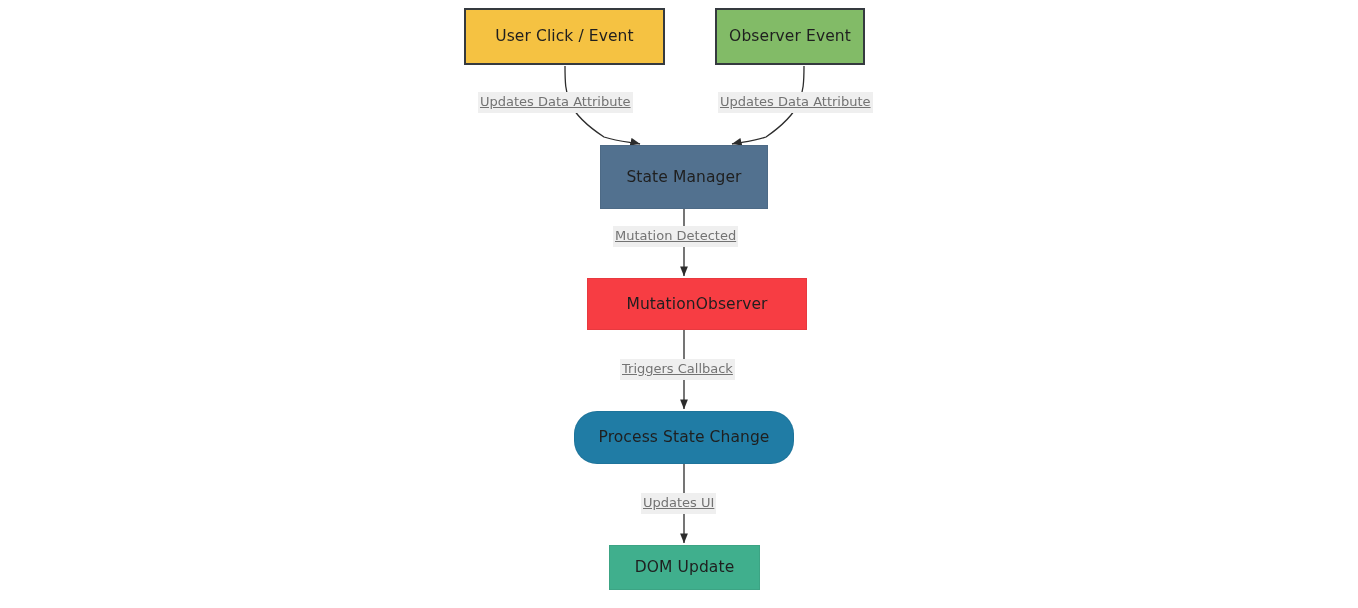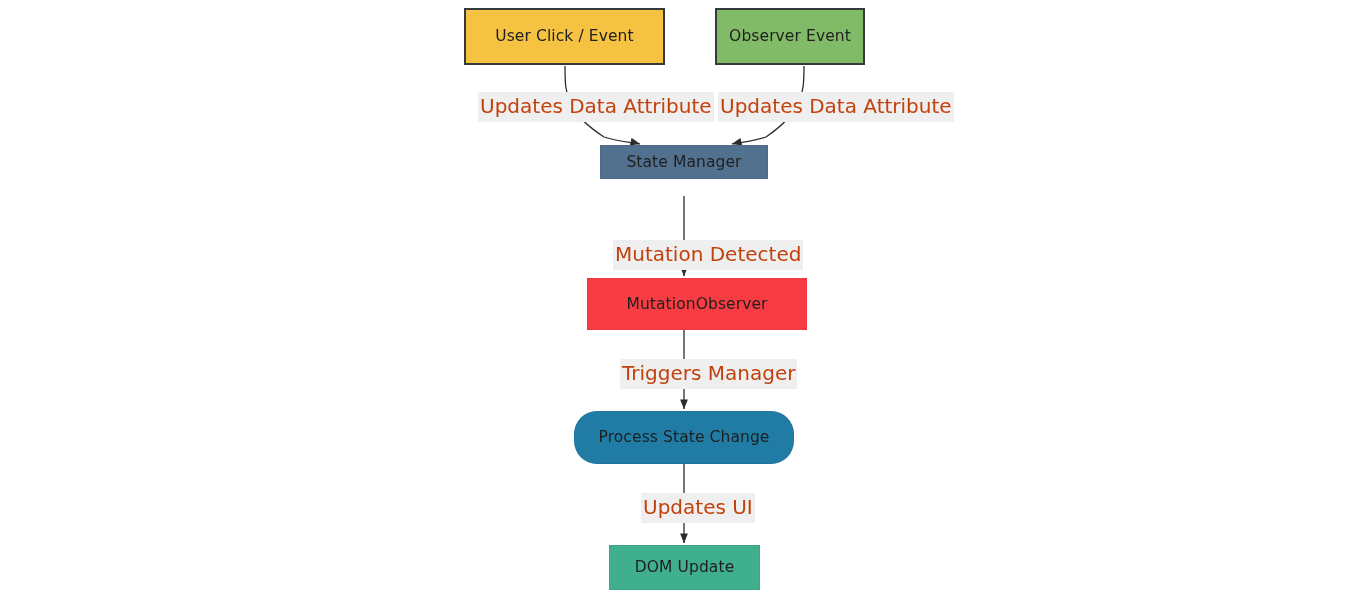--- a/index.html
+++ b/index.html
@@ -44,26 +44,27 @@
   .node-bordered {
     border: 2px solid #353a3f;
   }
   .node-plain {
     border: 1px solid rgba(0,0,0,0.06);
   }
   .edge-label {
     position: absolute;
     box-sizing: border-box;
     background: #efefef;
-    color: #c2410c;
-    font-size: 20px;
+    color: #737373;
+    font-size: 13px;
     line-height: 1.25;
     padding: 2px 2px 3px 2px;
     white-space: nowrap;
     z-index: 4;
+    text-decoration: underline;
   }
 </style>
 </head>
 <body>
 
 <div id="diagram-canvas">
 
   <svg id="edge-layer" viewBox="0 0 1358 608" width="1358" height="608" xmlns="http://www.w3.org/2000/svg">
     <defs>
       <marker id="arrowhead" markerWidth="9" markerHeight="9" refX="7.4" refY="3.4" orient="auto" markerUnits="strokeWidth">
@@ -83,39 +84,39 @@
   </svg>
 
   <div class="node node-bordered" id="node-user-click-event" style="left: 464px; top: 8px; width: 201px; height: 57px; background: rgb(245, 194, 66); color: rgb(31, 31, 31); border-color: rgb(53, 58, 63);">
     <span>User Click / Event</span>
   </div>
 
   <div class="node node-bordered" id="node-observer-event" style="left: 715px; top: 8px; width: 150px; height: 57px; background: rgb(130, 187, 103); color: rgb(31, 31, 31); border-color: rgb(53, 58, 63);">
     <span>Observer Event</span>
   </div>
 
-  <div class="node node-plain" id="node-state-manager" style="left: 600px; top: 145px; width: 168px; height: 34px; background: rgb(82, 113, 143); color: rgb(31, 31, 31);">
+  <div class="node node-plain" id="node-state-manager" style="left: 600px; top: 145px; width: 168px; height: 64px; background: rgb(82, 113, 143); color: rgb(31, 31, 31);">
     <span>State Manager</span>
   </div>
 
   <div class="node node-plain" id="node-mutation-observer" style="left: 587px; top: 278px; width: 220px; height: 52px; background: rgb(247, 61, 67); color: rgb(31, 31, 31);">
     <span>MutationObserver</span>
   </div>
 
   <div class="node node-plain" id="node-process-state-change" style="left: 574px; top: 411px; width: 220px; height: 53px; background: rgb(32, 124, 165); color: rgb(31, 31, 31); border-radius: 23px;">
     <span>Process State Change</span>
   </div>
 
   <div class="node node-plain" id="node-dom-update" style="left: 609px; top: 545px; width: 151px; height: 45px; background: rgb(64, 175, 141); color: rgb(31, 31, 31);">
     <span>DOM Update</span>
   </div>
 
   <div class="edge-label" id="label-edge-0" style="left: 478px; top: 92px; background: rgb(239, 239, 239);">Updates Data Attribute</div>
 
   <div class="edge-label" id="label-edge-1" style="left: 718px; top: 92px; background: rgb(239, 239, 239);">Updates Data Attribute</div>
 
-  <div class="edge-label" id="label-edge-2" style="left: 613px; top: 240px; background: rgb(239, 239, 239);">Mutation Detected</div>
+  <div class="edge-label" id="label-edge-2" style="left: 613px; top: 226px; background: rgb(239, 239, 239);">Mutation Detected</div>
 
-  <div class="edge-label" id="label-edge-3" style="left: 620px; top: 359px; background: rgb(239, 239, 239);">Triggers Manager</div>
+  <div class="edge-label" id="label-edge-3" style="left: 620px; top: 359px; background: rgb(239, 239, 239);">Triggers Callback</div>
 
   <div class="edge-label" id="label-edge-4" style="left: 641px; top: 493px; background: rgb(239, 239, 239);">Updates UI</div>
 
 </div>
 
 </body></html>

